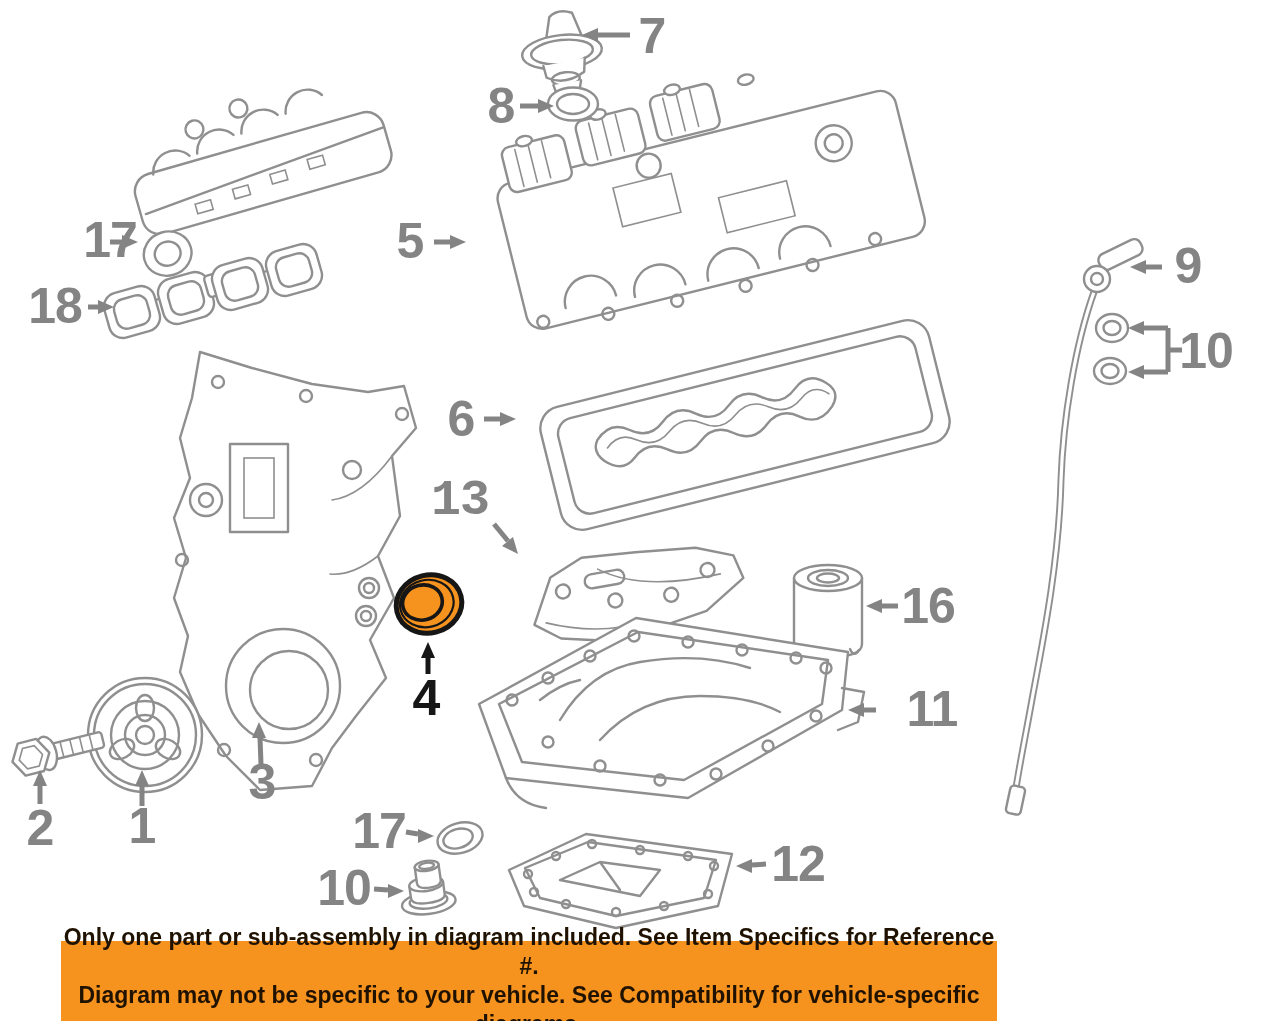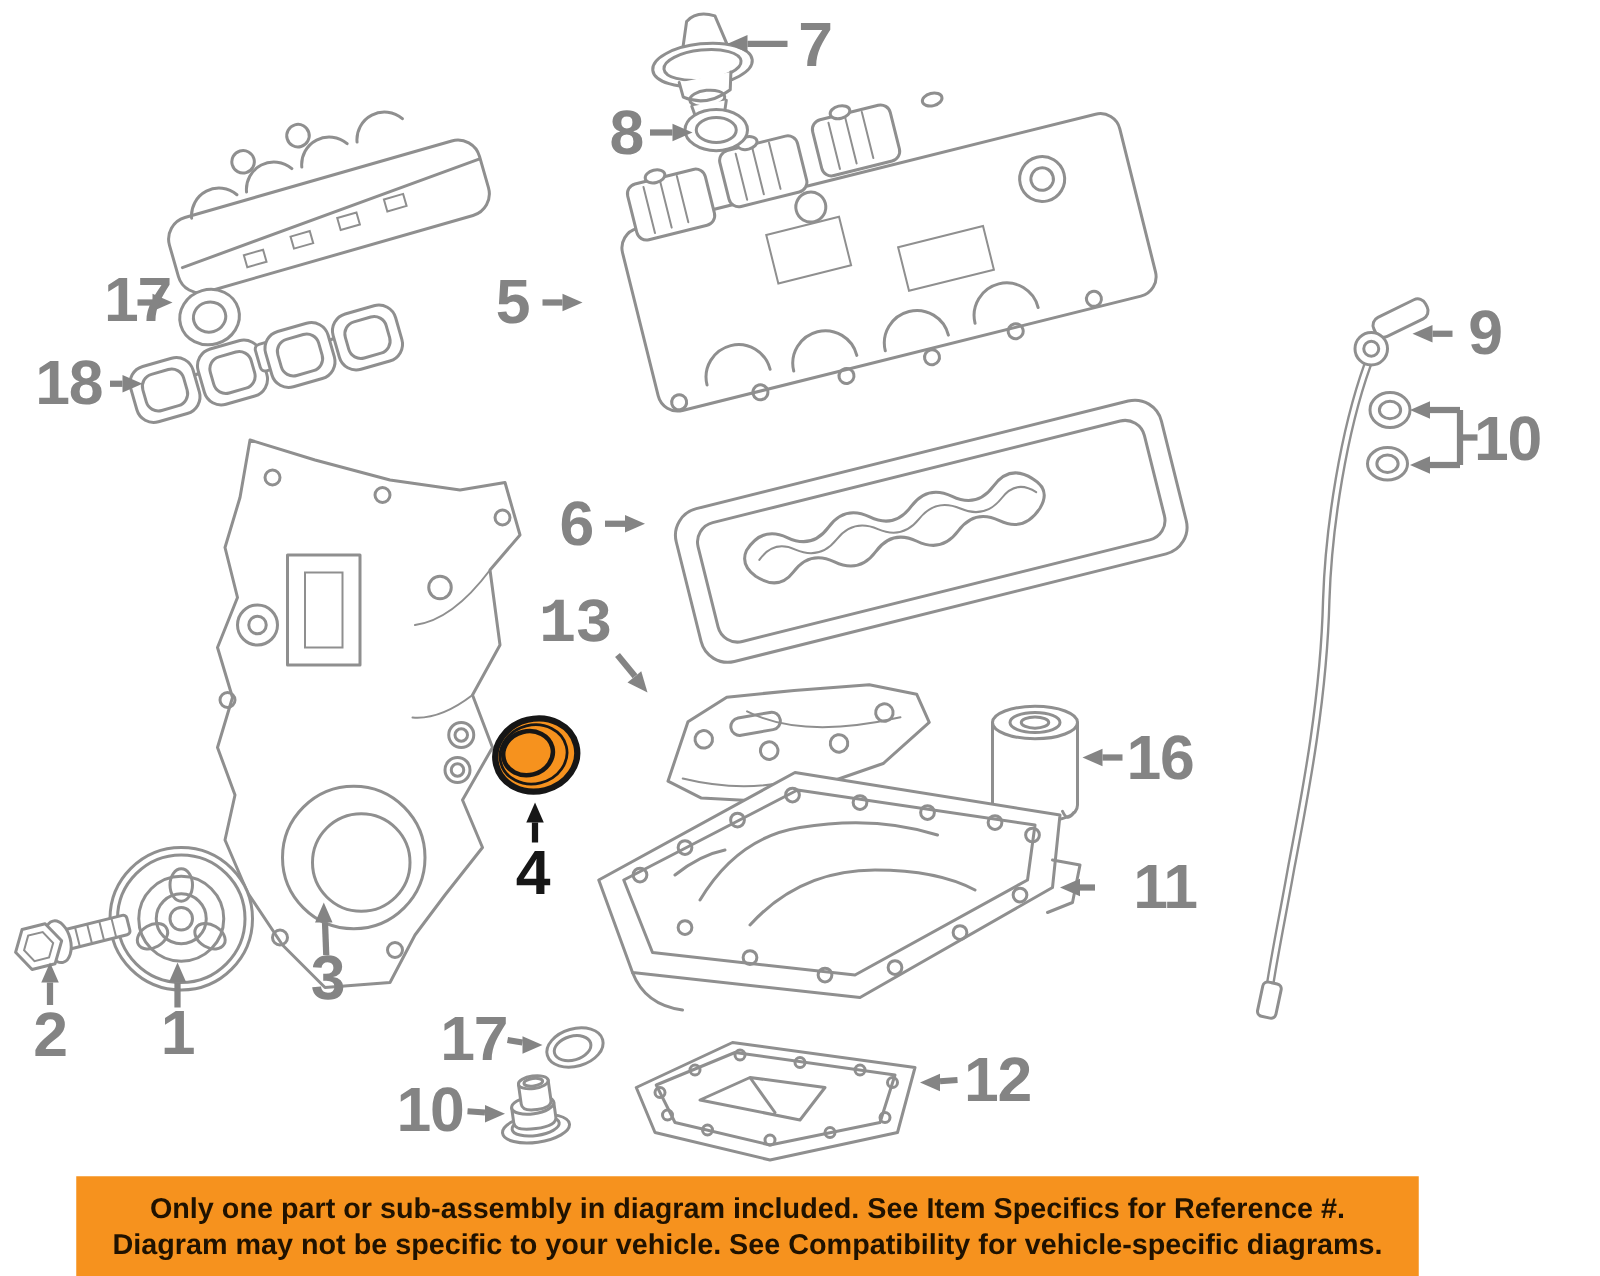--- a/index.html
+++ b/index.html
@@ -23,21 +23,21 @@
   .callout{position:absolute;transform:translate(-50%,-50%);color:var(--label);
            font-size:50px;font-weight:bold;line-height:1;letter-spacing:-1px;user-select:none;}
   .callout.highlight{color:var(--ink);}
   #c1{left:142px;top:826px;}  #c2{left:40px;top:828px;}   #c3{left:262px;top:782px;}
   #c4{left:426px;top:698px;}  #c5{left:410px;top:241px;}  #c6{left:461px;top:419px;}
   #c7{left:652px;top:36px;}   #c8{left:501px;top:106px;}  #c9{left:1188px;top:266px;}
   #c10{left:1206px;top:351px;}#c11{left:912px;top:709px;margin-left:20px;} #c12{left:798px;top:864px;}
   #c13{left:460px;top:501px;font-family:Liberation Mono, monospace;} #c14{left:344px;top:888px;} #c15{left:379px;top:831px;}
   #c16{left:928px;top:606px;} #c17{left:80px;top:240px;margin-left:30px;}  #c18{left:55px;top:306px;}
   
-  .banner{position:absolute;left:61px;top:941px;width:1074px;height:80px;
+  .banner{position:absolute;left:61px;top:941px;width:936px;height:80px;
           background:var(--banner-bg);color:var(--banner-text);
           display:flex;flex-direction:column;justify-content:center;align-items:center;
           font-weight:bold;font-size:23px;line-height:29px;text-align:center;}
 </style>
 </head>
 <body>
 
 <div class="stage">
 
 <svg width="1280" height="1021" viewBox="0 0 1280 1021">

